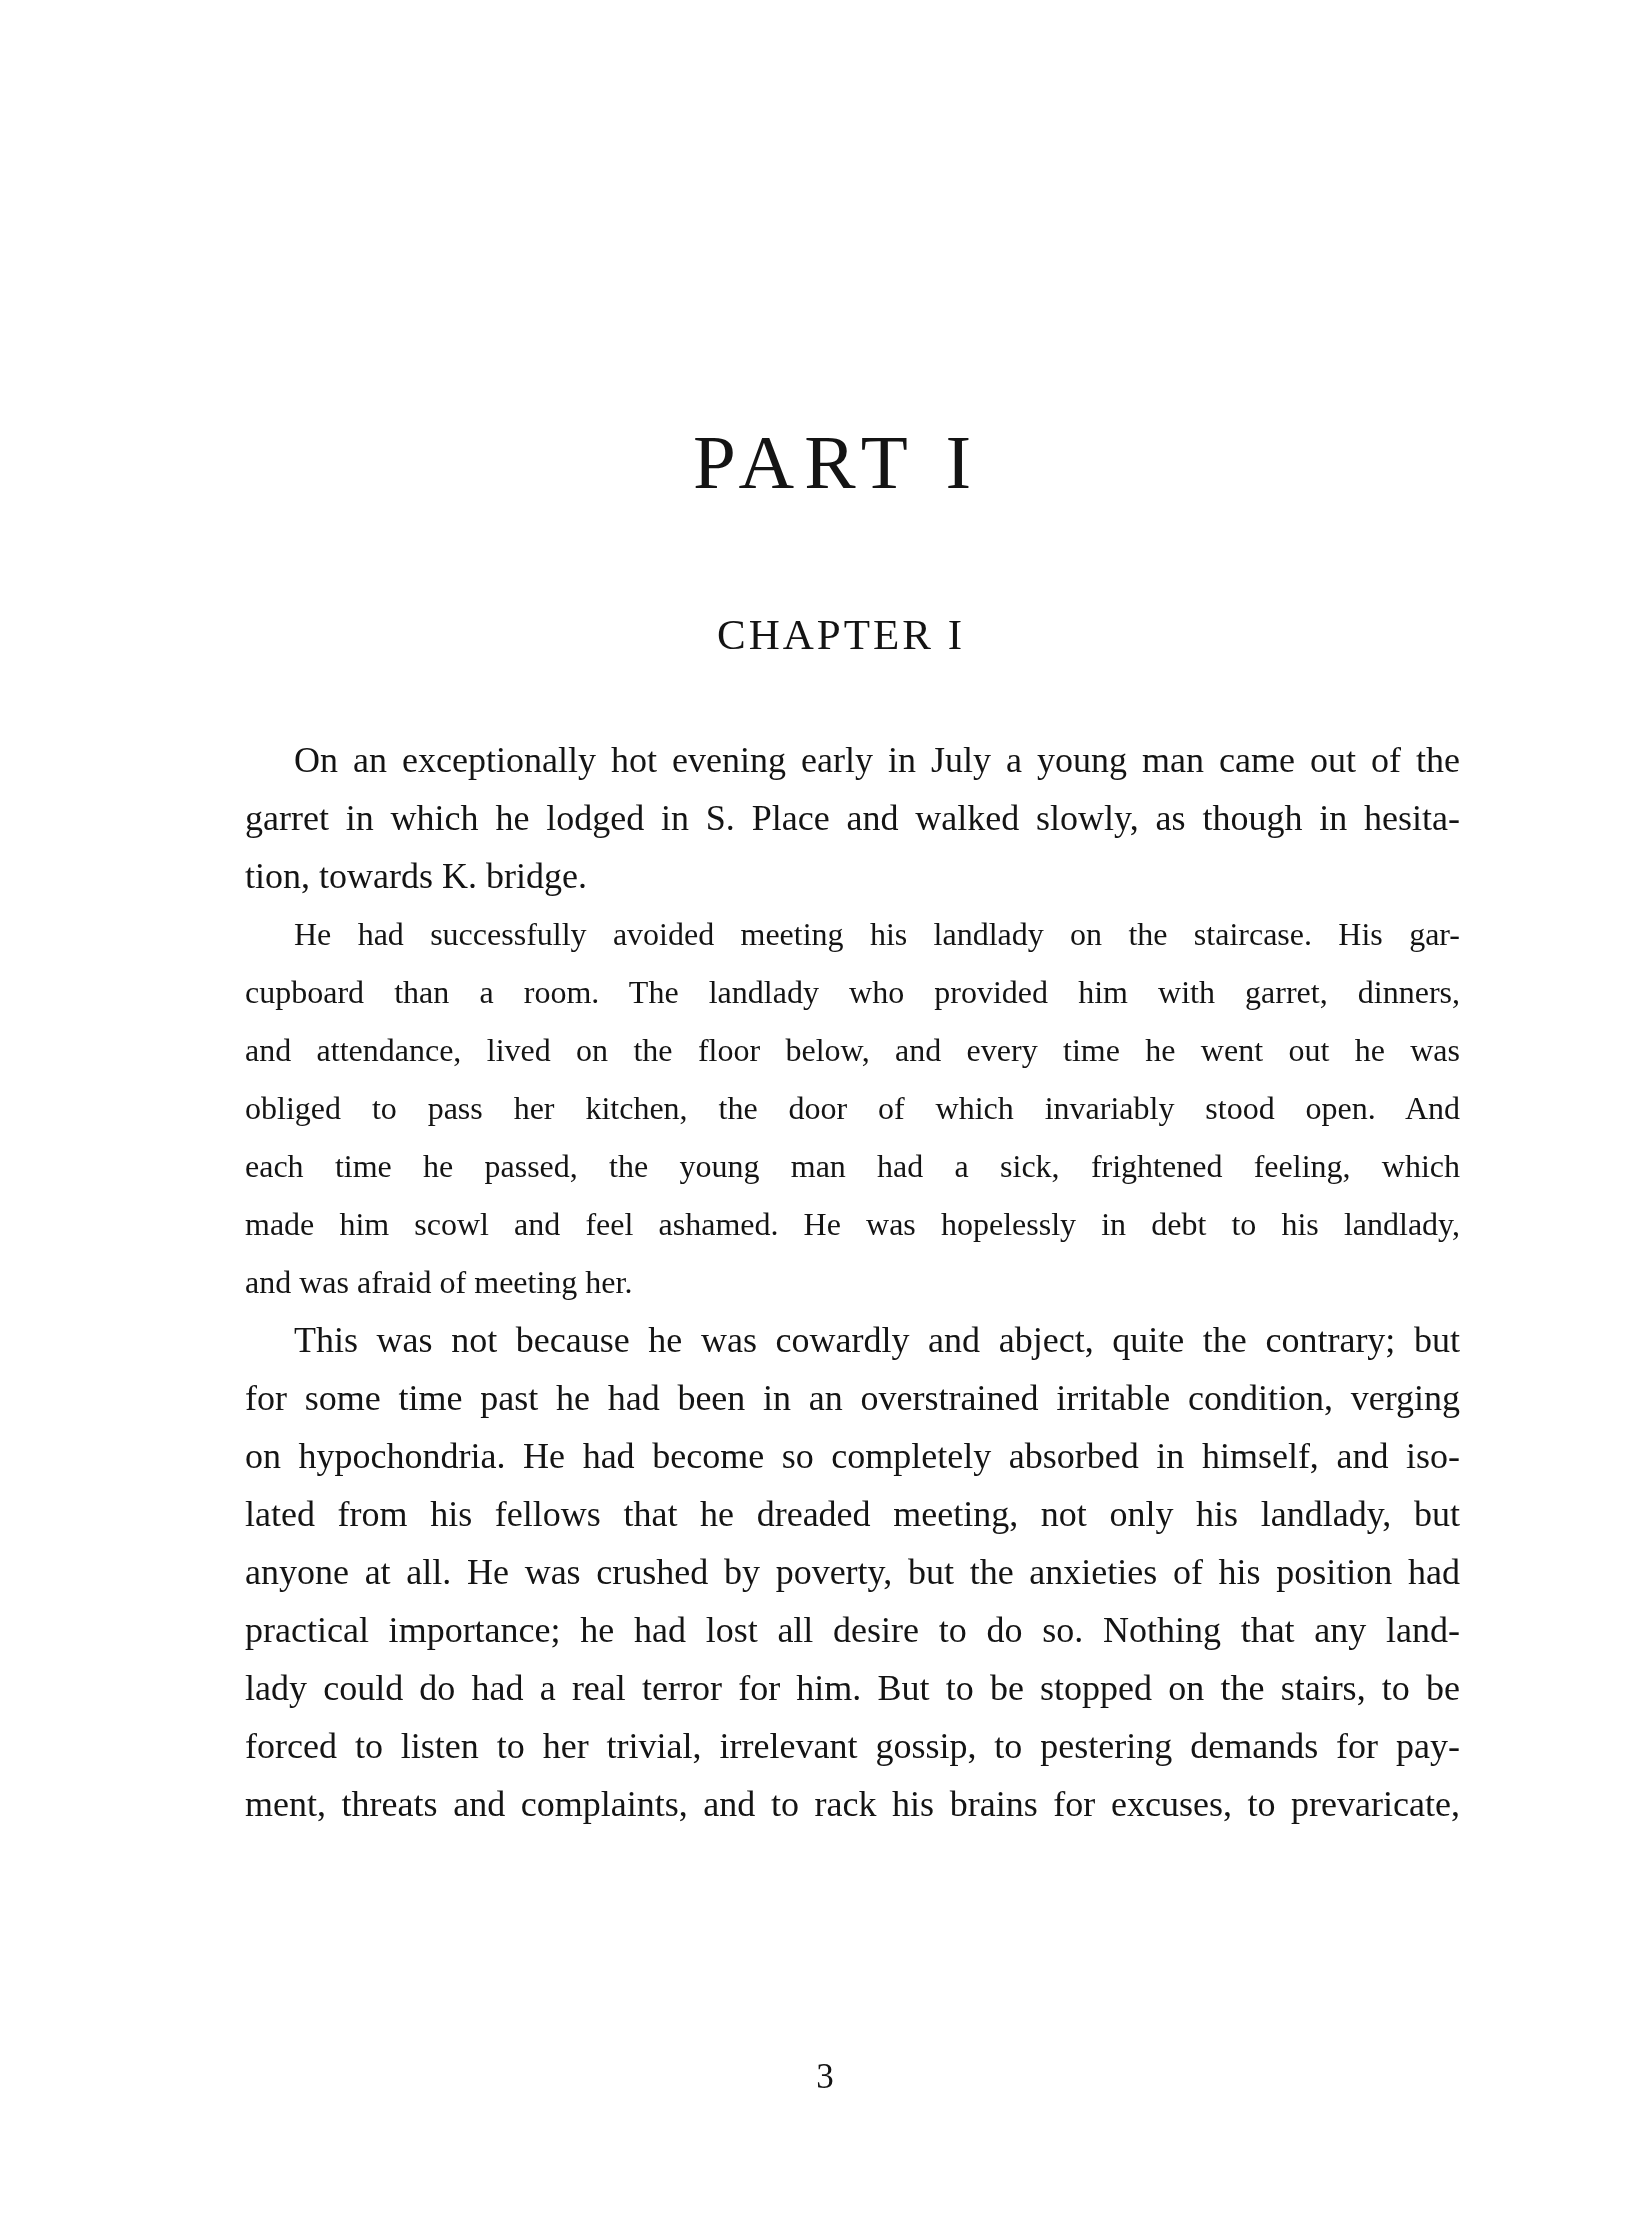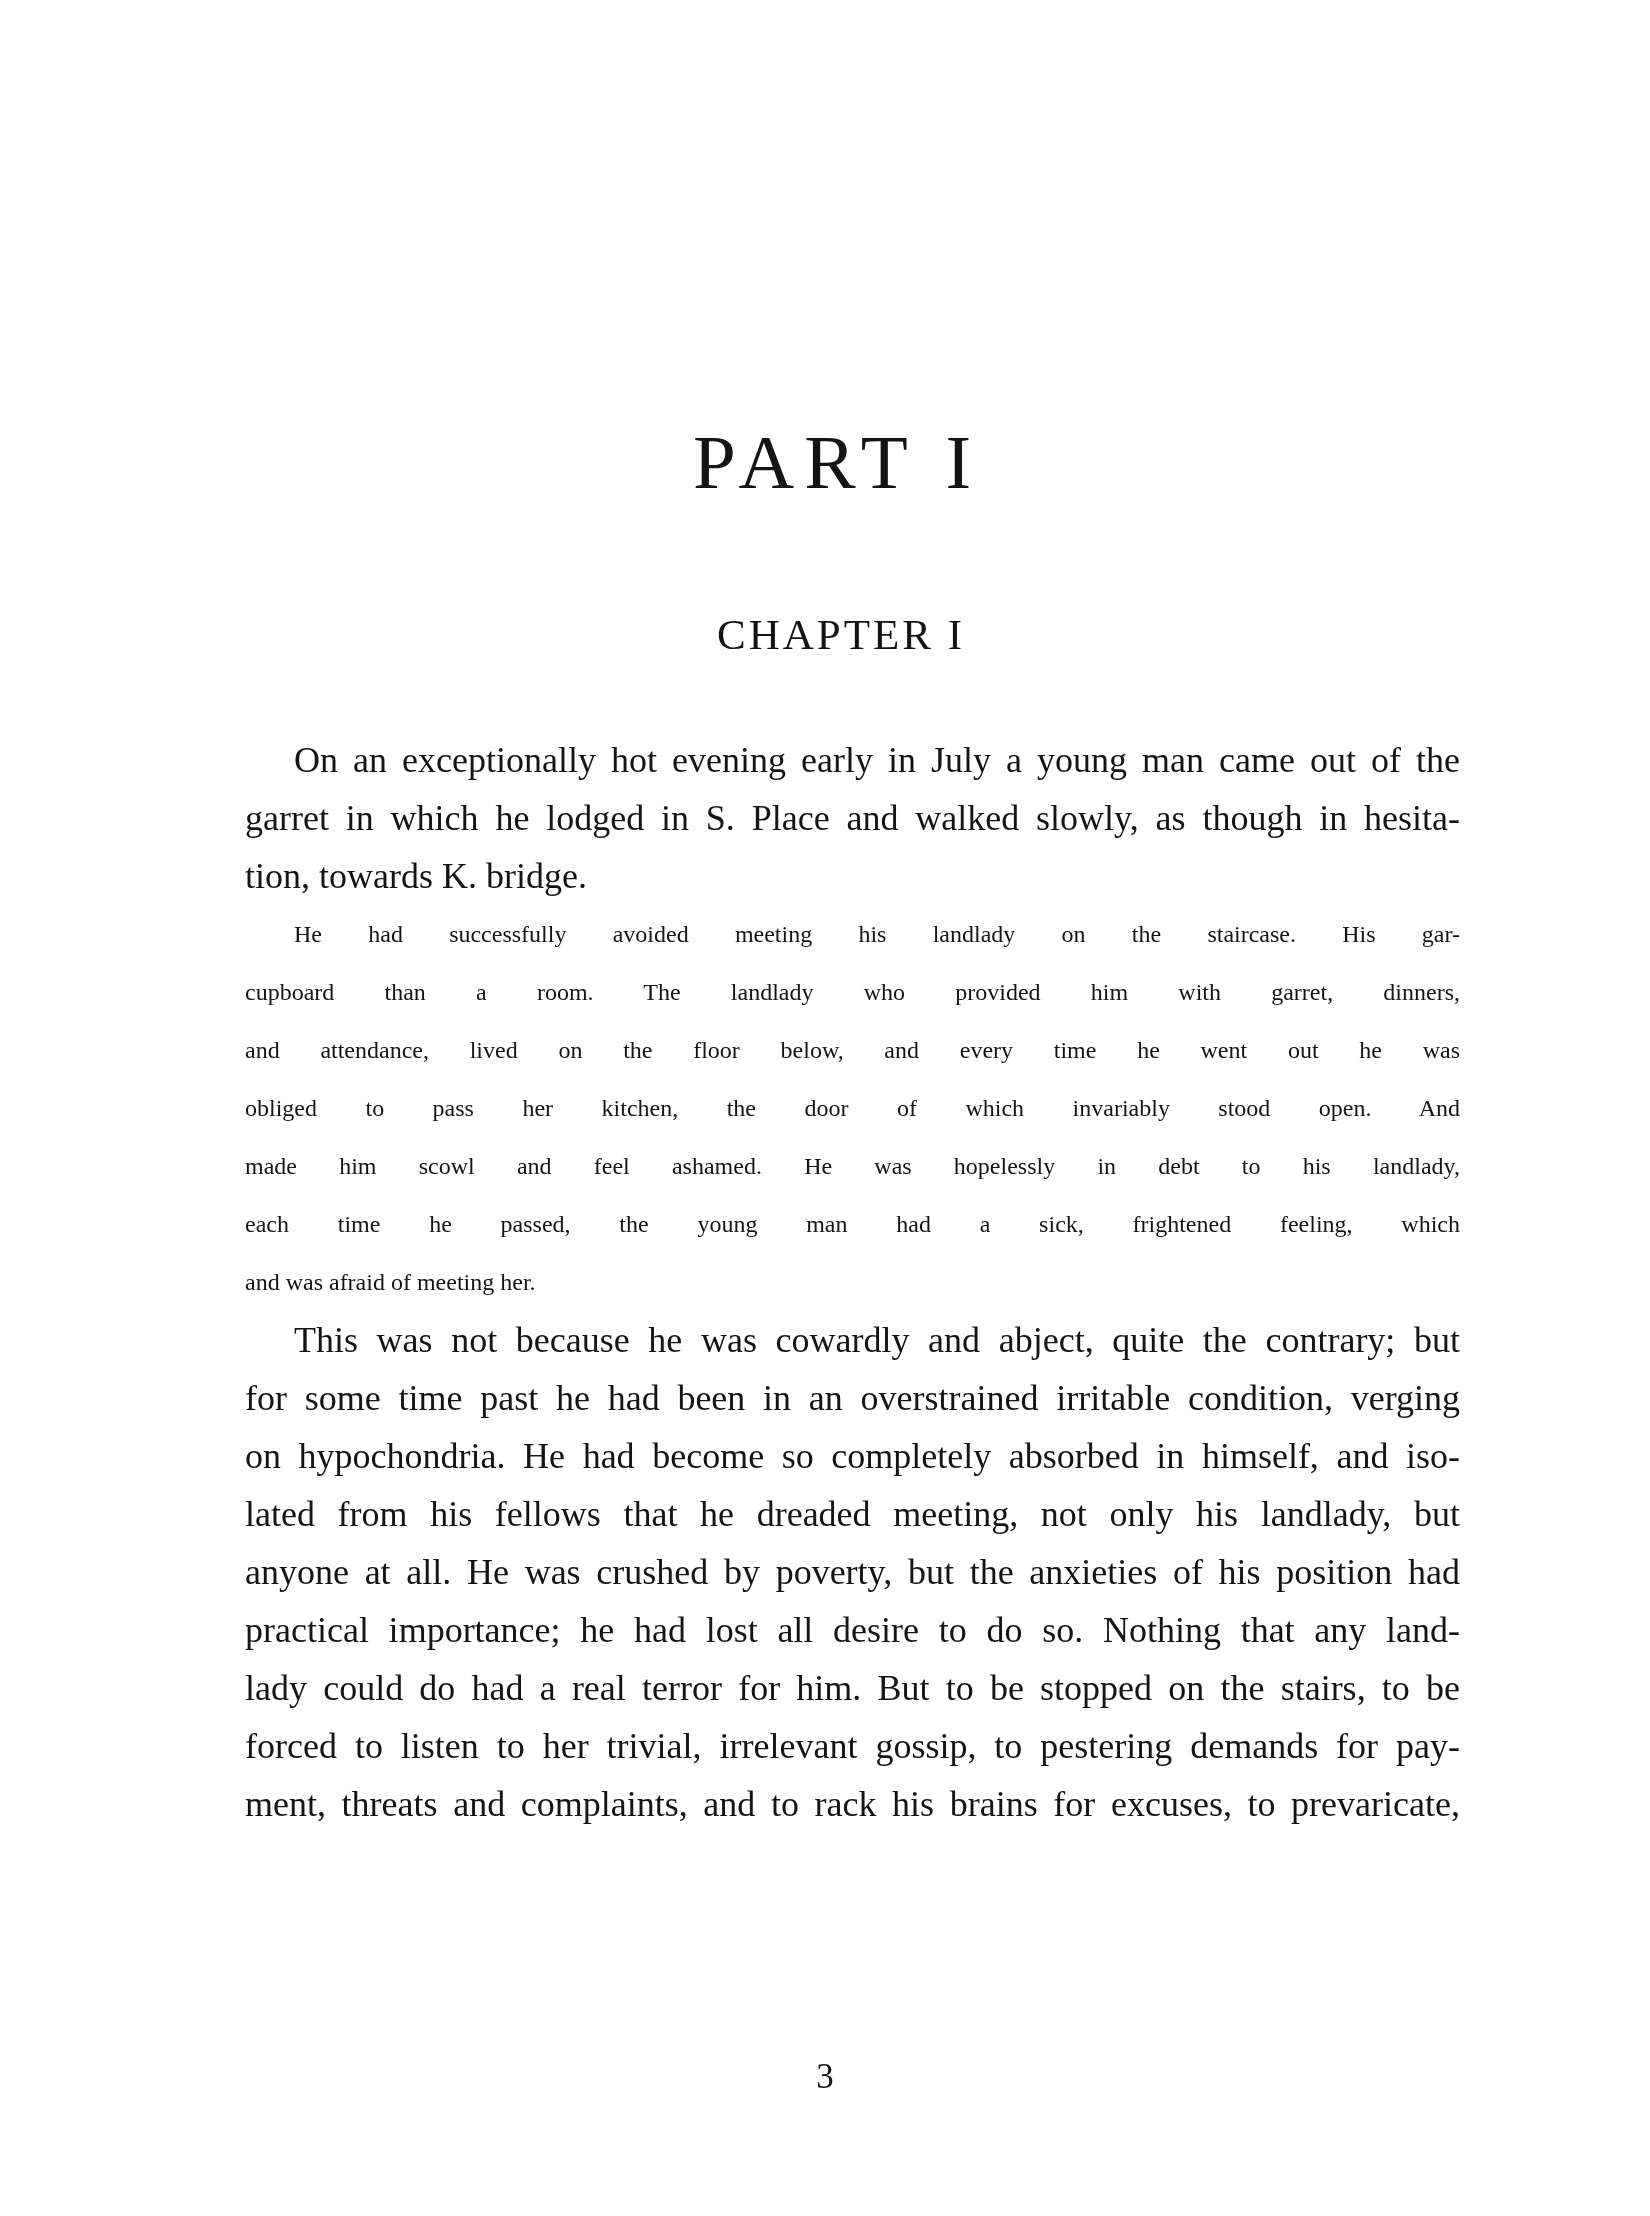--- a/index.html
+++ b/index.html
@@ -22,27 +22,27 @@
 
 <h1 class="part-title">PART I</h1>
 <h2 class="chapter-title">CHAPTER I</h2>
 
 <div class="body-text">
   <div class="para" style="font-size:36px;line-height:58px;">
     <span class="line first">On an exceptionally hot evening early in July a young man came out of the</span>
     <span class="line">garret in which he lodged in S. Place and walked slowly, as though in hesita-</span>
     <span class="line short">tion, towards K. bridge.</span>
   </div>
-  <div class="para" style="font-size:24px;line-height:58px;">
+  <div class="para" style="font-size:32px;line-height:58px;">
     <span class="line first">He had successfully avoided meeting his landlady on the staircase. His gar-</span>
     <span class="line">cupboard than a room. The landlady who provided him with garret, dinners,</span>
     <span class="line">and attendance, lived on the floor below, and every time he went out he was</span>
     <span class="line">obliged to pass her kitchen, the door of which invariably stood open. And</span>
+    <span class="line">each time he passed, the young man had a sick, frightened feeling, which</span>
     <span class="line">made him scowl and feel ashamed. He was hopelessly in debt to his landlady,</span>
-    <span class="line">each time he passed, the young man had a sick, frightened feeling, which</span>
     <span class="line short">and was afraid of meeting her.</span>
   </div>
   <div class="para" style="font-size:36px;line-height:58px;">
     <span class="line first">This was not because he was cowardly and abject, quite the contrary; but</span>
     <span class="line">for some time past he had been in an overstrained irritable condition, verging</span>
     <span class="line">on hypochondria. He had become so completely absorbed in himself, and iso-</span>
     <span class="line">lated from his fellows that he dreaded meeting, not only his landlady, but</span>
     <span class="line">anyone at all. He was crushed by poverty, but the anxieties of his position had</span>
     <span class="line">practical importance; he had lost all desire to do so. Nothing that any land-</span>
     <span class="line">lady could do had a real terror for him. But to be stopped on the stairs, to be</span>

